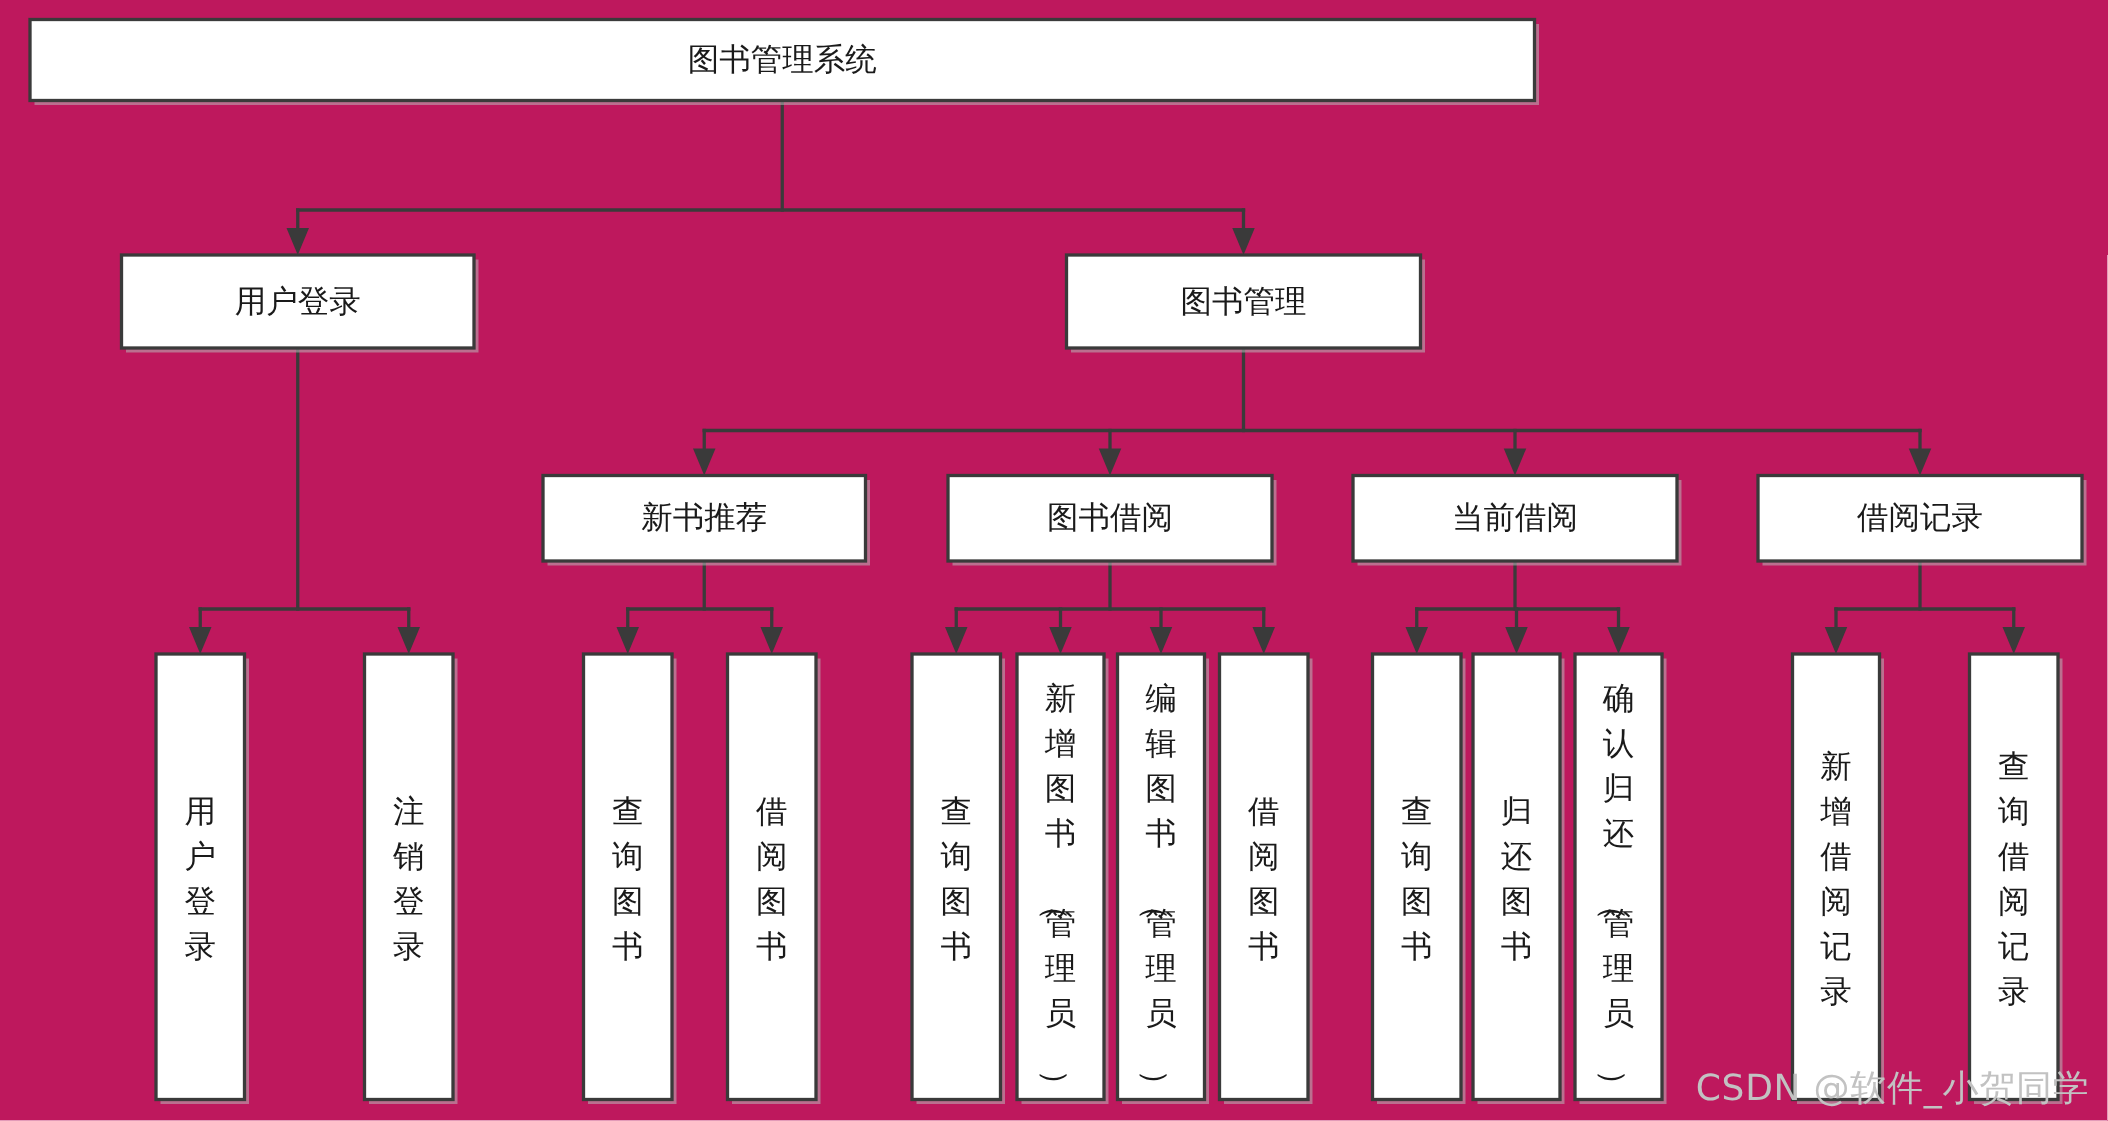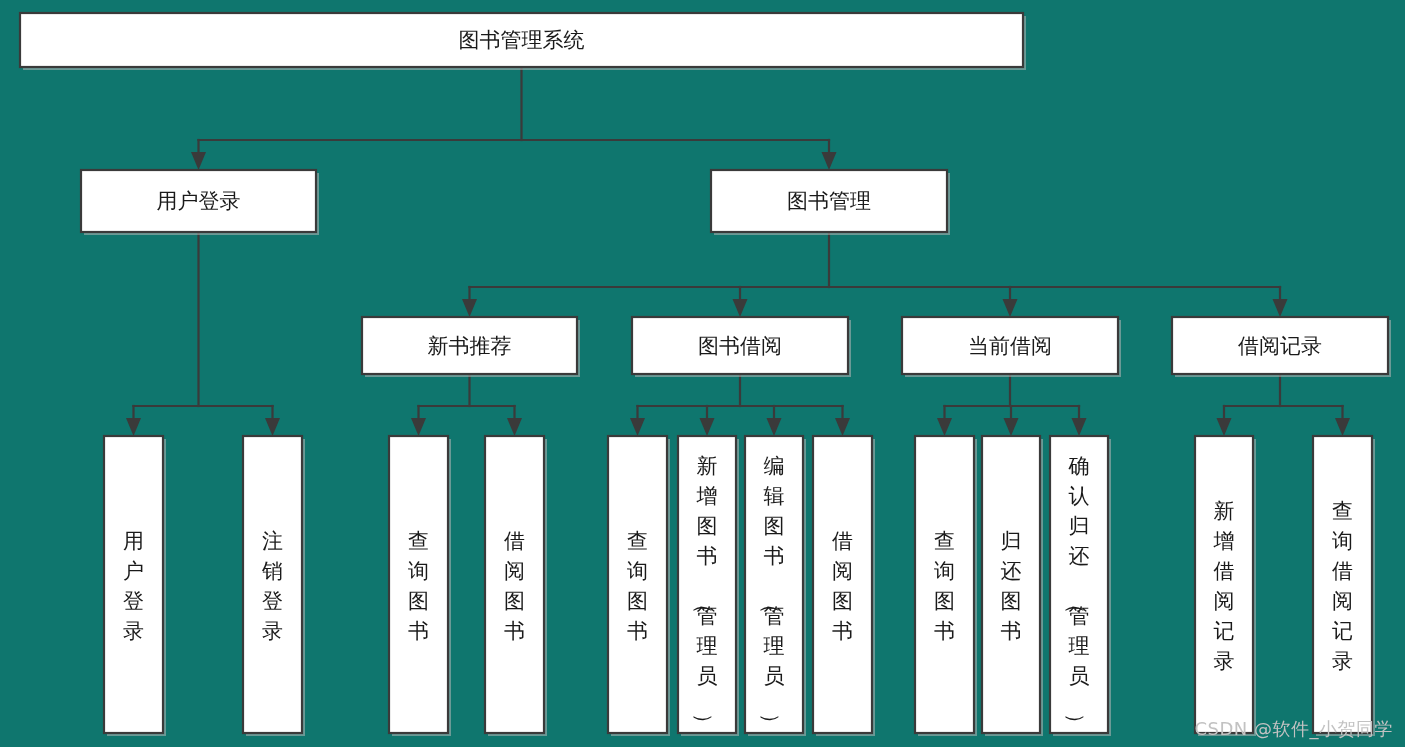--- a/index.html
+++ b/index.html
@@ -4,21 +4,21 @@
 <style>
   html, body {
     margin: 0;
     padding: 0;
     background: #ffffff;
   }
   #canvas {
     position: relative;
     width: 1405px;
     height: 747px;
-    background: #0f766e;
+    background: #be185d;
     font-family: "DejaVu Sans", "Liberation Sans", sans-serif;
     overflow: hidden;
   }
   svg#diagram {
     position: absolute;
     left: 0;
     top: 0;
     width: 1405px;
     height: 747px;
   }
@@ -53,21 +53,21 @@
     font-family: "DejaVu Sans", "Liberation Sans", sans-serif;
     fill: #1a1a1a;
     font-size: 21px;
     text-anchor: middle;
   }
   .watermark {
     position: absolute;
     right: 12px;
     bottom: 6px;
     font-family: "DejaVu Sans", "Liberation Sans", sans-serif;
-    font-size: 18px;
+    font-size: 24px;
     color: #c2c2c2;
     letter-spacing: 0.5px;
     white-space: nowrap;
     user-select: none;
   }
 </style>
 </head>
 <body>
 
 <div id="canvas">

